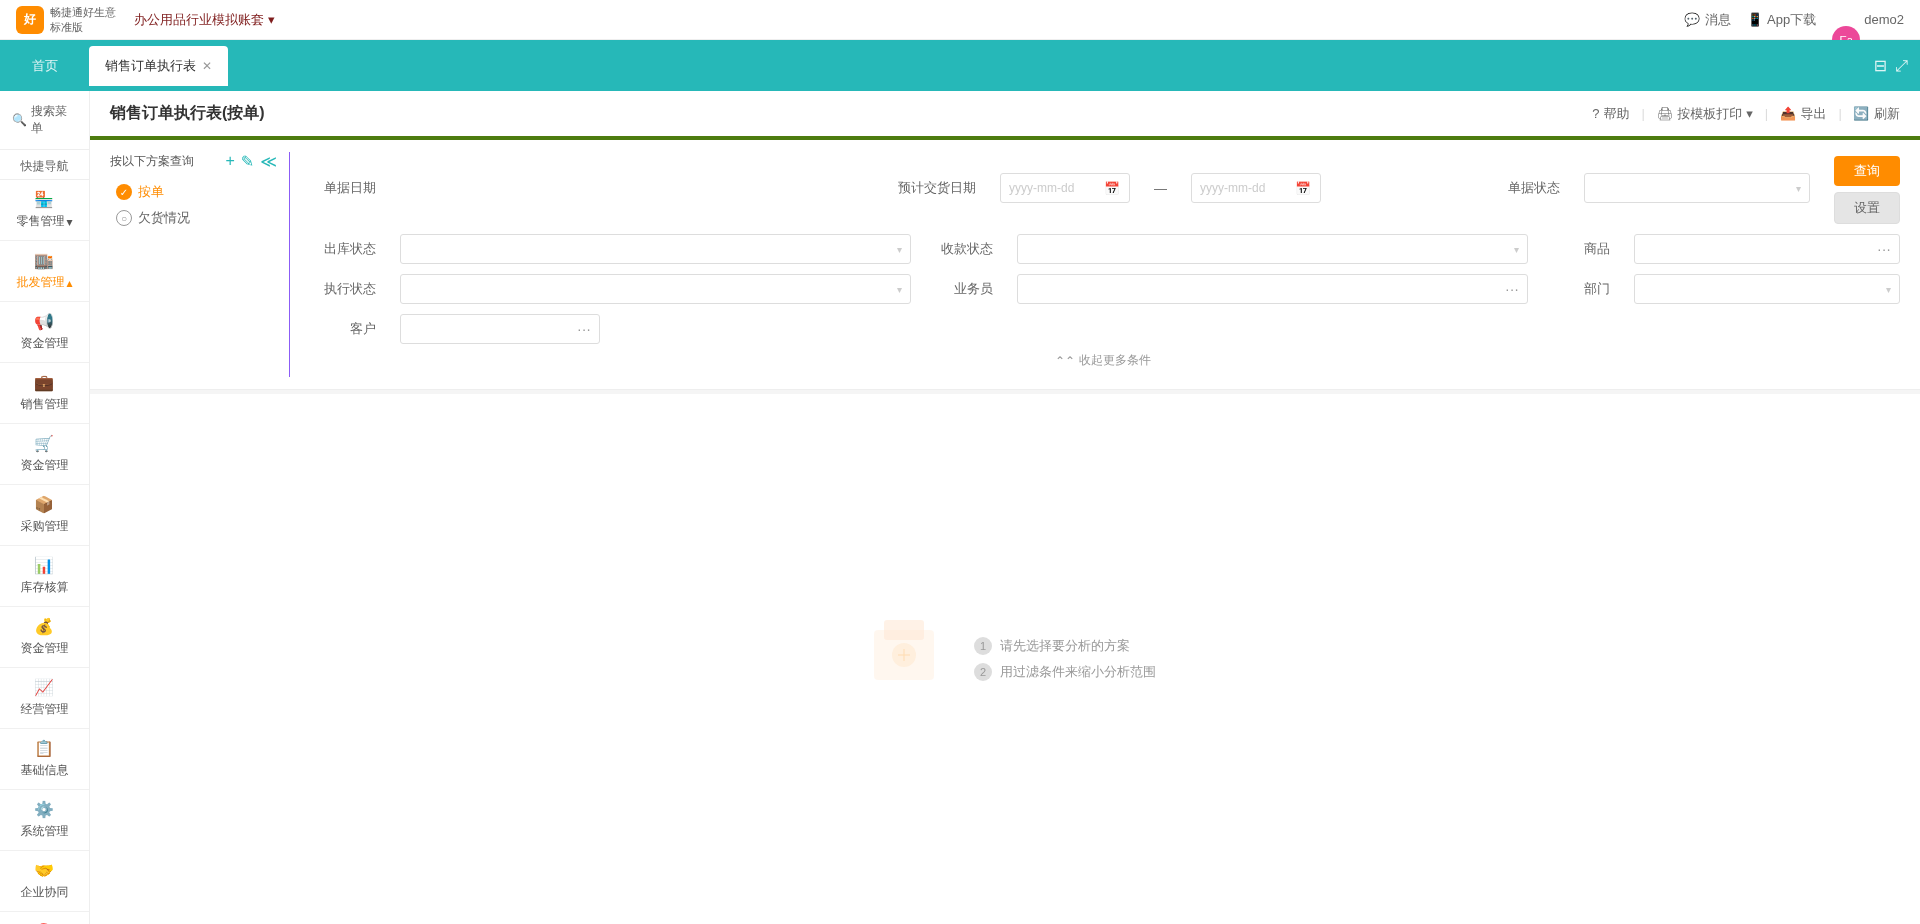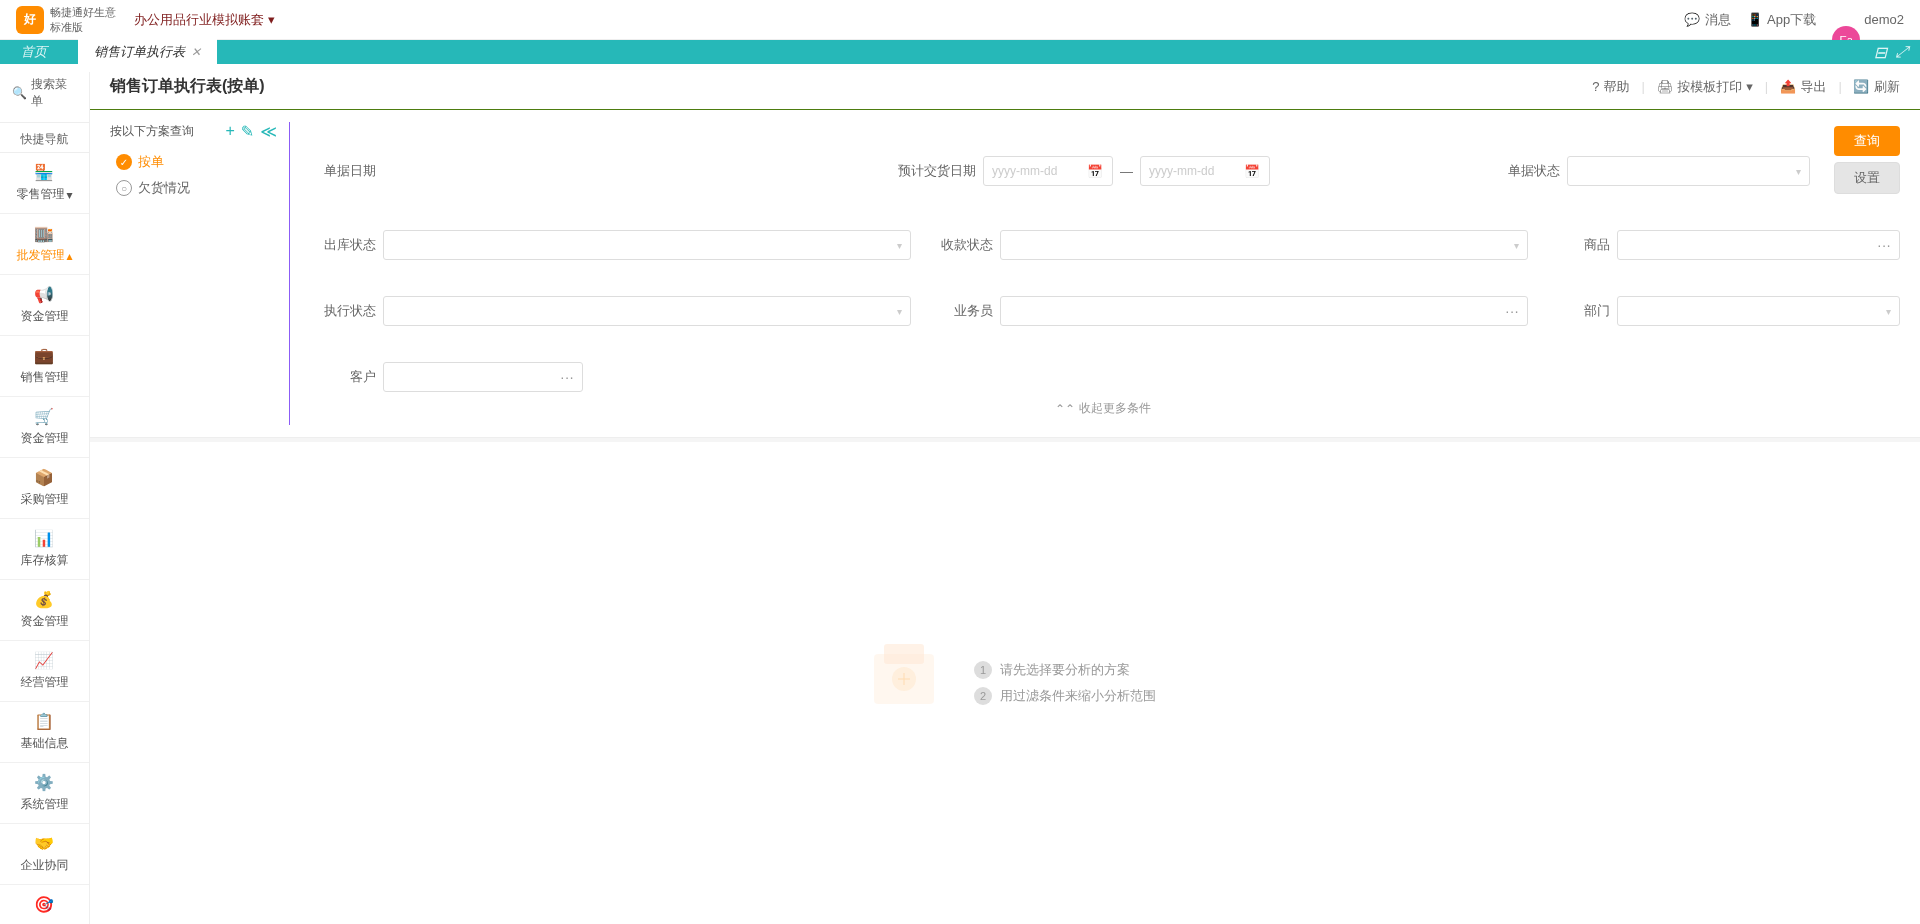--- a/index.html
+++ b/index.html
@@ -21,28 +21,27 @@
     .logo-icon { width: 28px; height: 28px; background: #ff8c00; border-radius: 6px; display: flex; align-items: center; justify-content: center; color: #fff; font-size: 12px; font-weight: bold; }
     .logo-text { font-size: 11px; color: #666; line-height: 1.3; }
     .app-selector { display: flex; align-items: center; gap: 4px; color: #666; font-size: 13px; cursor: pointer; padding: 0 8px; }
     .app-selector span { color: #7f1d1d; }
     .top-bar-right { display: flex; align-items: center; gap: 16px; }
     .top-nav-item { display: flex; align-items: center; gap: 4px; color: #666; font-size: 13px; cursor: pointer; }
     .avatar { width: 28px; height: 28px; border-radius: 50%; background: #ec4899; display: flex; align-items: center; justify-content: center; color: #fff; font-size: 11px; overflow: hidden; margin-top: 40px; }
 
     
     .tab-bar {
-      height: 24px;
+      height: 51px;
       background: #26b8b8;
       display: flex;
       align-items: center;
-      padding: 0 0 0 5px;
+      padding: 0 0 0 16px;
       flex-shrink: 0;
       position: relative;
-      font-style: italic;
     }
     .tab-item {
       height: 40px;
       display: flex;
       align-items: center;
       padding: 0 16px;
       cursor: pointer;
       color: rgba(255,255,255,0.85);
       font-size: 13px;
       gap: 6px;
@@ -97,21 +96,21 @@
     .sidebar-item .item-icon { font-size: 16px; margin-bottom: 2px; }
     .sidebar-item-with-arrow { display: flex; align-items: center; justify-content: center; gap: 2px; }
 
     
     .content-area { flex: 1; overflow-y: auto; display: flex; flex-direction: column; }
 
     
     .page-header {
       background: #fff;
       padding: 12px 20px 0;
-      border-bottom: 1px solid #4d7c0f;
+      border-bottom: 4px solid #4d7c0f;
       display: flex;
       align-items: center;
       justify-content: space-between;
       text-align: center;
     }
     .page-title { font-size: 16px; font-weight: bold; color: #333; padding-bottom: 12px; }
     .page-actions { display: flex; align-items: center; gap: 12px; padding-bottom: 12px; }
     .page-action-item { display: flex; align-items: center; gap: 4px; color: #666; font-size: 13px; cursor: pointer; }
     .page-action-divider { color: #ddd; }
 
@@ -141,21 +140,21 @@
     .scheme-action-btn { color: #26b8b8; cursor: pointer; font-size: 16px; }
     .scheme-item { display: flex; align-items: center; gap: 6px; padding: 4px 6px; cursor: pointer; border-radius: 3px; font-size: 13px; }
     .scheme-item.active { color: #ff8c00; }
     .scheme-item .scheme-icon { width: 16px; height: 16px; border-radius: 50%; background: #ff8c00; display: flex; align-items: center; justify-content: center; color: #fff; font-size: 10px; }
     .scheme-item-2 { display: flex; align-items: center; gap: 6px; padding: 4px 6px; cursor: pointer; border-radius: 3px; font-size: 13px; color: #666; }
     .scheme-item-2 .scheme-icon-2 { width: 16px; height: 16px; border-radius: 50%; border: 1px solid #999; display: flex; align-items: center; justify-content: center; color: #999; font-size: 10px; }
 
     
     .filter-rows { display: flex; flex-direction: column; gap: 10px; }
     .filter-row { display: flex; align-items: center; gap: 12px; }
-    .filter-group { display: flex; align-items: center; gap: 7px; flex: 1; margin-top: 26px; }
+    .filter-group { display: flex; align-items: center; gap: 24px; flex: 1; }
     .filter-label { color: #666; font-size: 13px; white-space: nowrap; min-width: 70px; text-align: right; }
     .filter-input {
       flex: 1; height: 30px; border: 1px solid #ddd; border-radius: 3px;
       padding: 0 8px; font-size: 12px; color: #333; background: #fff;
       display: flex; align-items: center; cursor: pointer; position: relative;
     }
     .filter-input-text { color: #999; font-size: 12px; flex: 1; }
     .filter-dropdown-arrow { color: #ccc; font-size: 10px; }
     .filter-date-group { display: flex; align-items: center; gap: 4px; flex: 1; }
     .date-quick-btns { display: flex; align-items: center; gap: 4px; }

